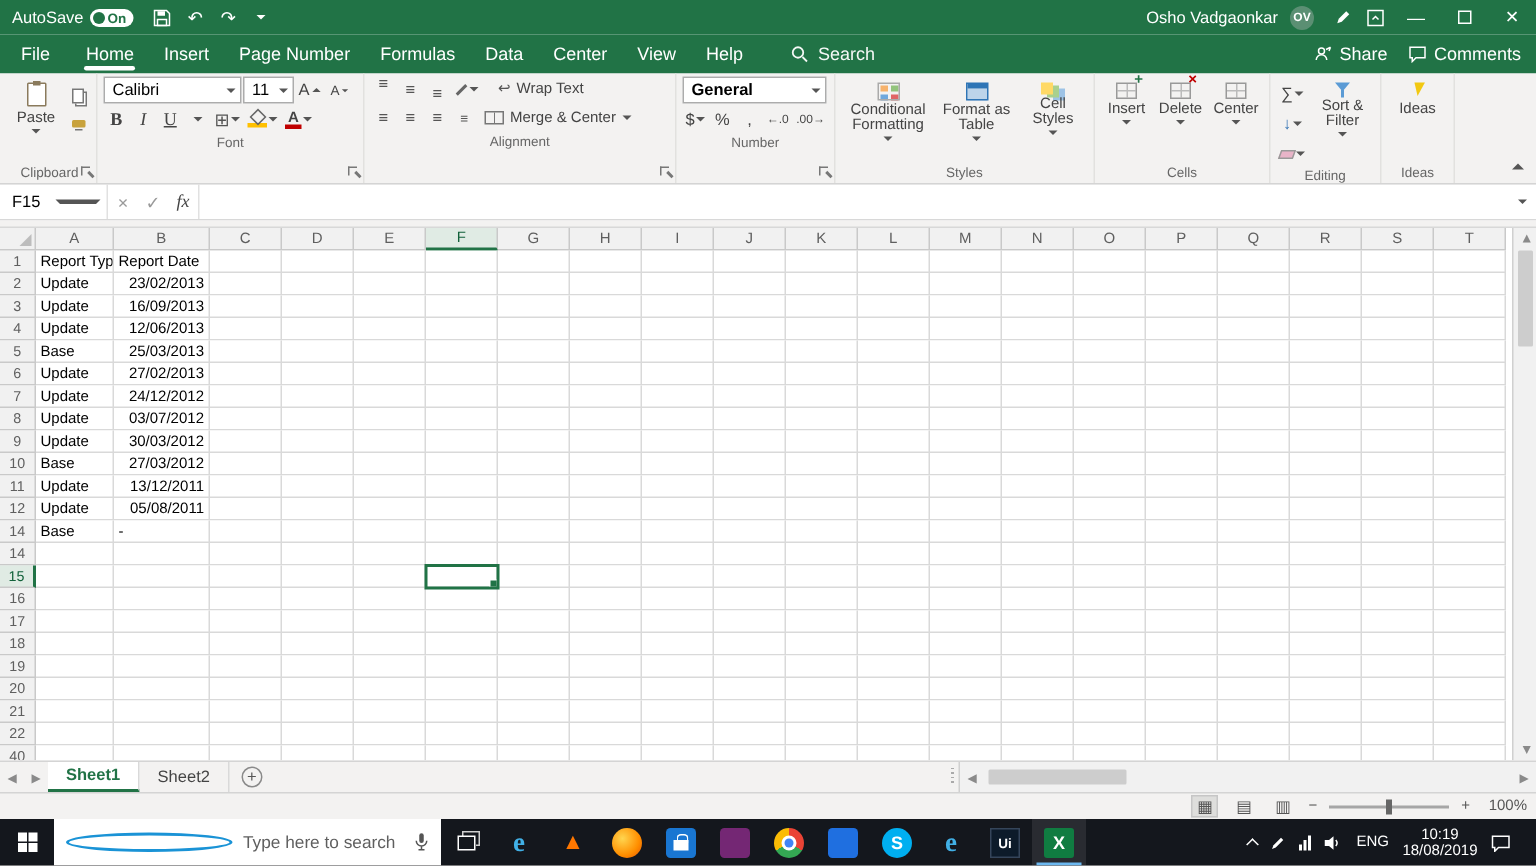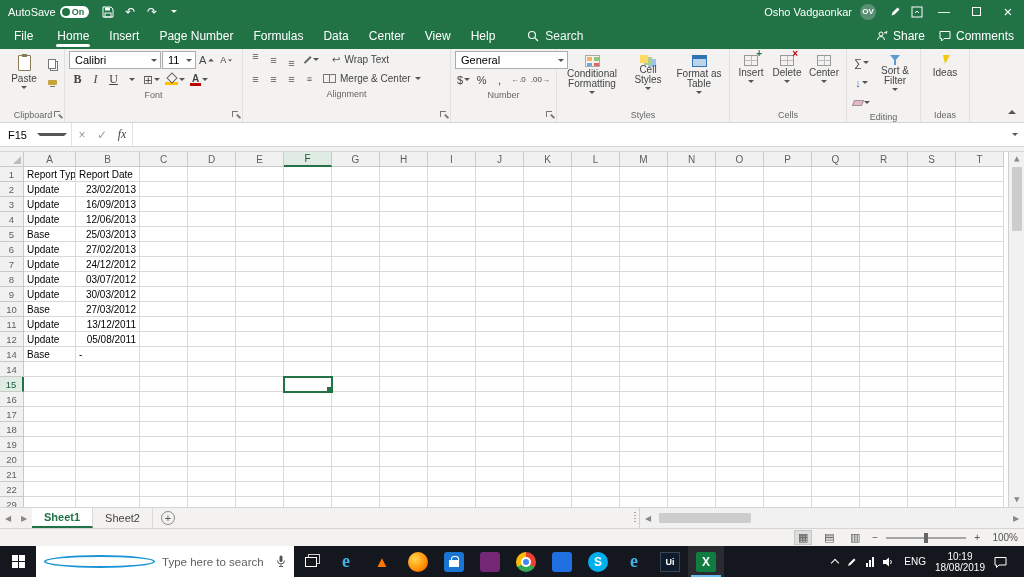--- a/index.html
+++ b/index.html
@@ -413,21 +413,21 @@
               <span class="car"></span>
             </div>
         </div>
       </div>
       <div class="g-label">Alignment</div>
       <div class="launcher"></div>
     </div>
 
     <div class="group" style="width:106px;">
       <div class="fcol" style="width:100%;">
-        <div class="combo" style="width:113px;">
+        <div class="combo" style="width:96px;font-weight:bold;">
             <span style="flex:1">General</span>
             <span class="car"></span>
           </div>
         <div class="frow">
           <div class="btn-xs">
               <span>$</span>
               <span class="car"></span>
             </div>
           <div class="btn-xs">
               <span>%</span>
@@ -447,28 +447,28 @@
       <div class="launcher"></div>
     </div>
 
     <div class="group">
       <div class="g-body">
         <div class="big-btn" style="width:62px;">
           <span class="ico-cf"></span>
           <span>Conditional Formatting</span>
           <span class="car"></span>
         </div>
+        <div class="big-btn" style="width:52px;">
+          <span class="ico-ftable"></span>
+          <span>Format as Table</span>
+          <span class="car"></span>
+        </div>
         <div class="big-btn" style="width:46px;">
           <span class="ico-cstyles"></span>
           <span>Cell Styles</span>
-          <span class="car"></span>
-        </div>
-        <div class="big-btn" style="width:52px;">
-          <span class="ico-ftable"></span>
-          <span>Format as Table</span>
           <span class="car"></span>
         </div>
       </div>
       <div class="g-label">Styles</div>
     </div>
 
     <div class="group">
       <div class="g-body">
         <div class="big-btn" style="width:34px;">
           <span class="ico-cellgrid ins"></span>
@@ -1076,21 +1076,21 @@
             <div class="cell" style="width: 48px;"></div>
             <div class="cell" style="width: 48px;"></div>
             <div class="cell" style="width: 48px;"></div>
             <div class="cell" style="width: 48px;"></div>
             <div class="cell" style="width: 48px;"></div>
             <div class="cell" style="width: 48px;"></div>
             <div class="cell" style="width: 48px;"></div>
             <div class="cell" style="width: 48px;"></div>
           </div>
           <div class="grid-row">
-            <div class="row-h" style="width: 24px;">29</div>
+            <div class="row-h" style="width: 24px;">40</div>
             <div class="cell" style="width: 52px;"></div>
             <div class="cell" style="width: 64px;"></div>
             <div class="cell" style="width: 48px;"></div>
             <div class="cell" style="width: 48px;"></div>
             <div class="cell" style="width: 48px;"></div>
             <div class="cell" style="width: 48px;"></div>
             <div class="cell" style="width: 48px;"></div>
             <div class="cell" style="width: 48px;"></div>
             <div class="cell" style="width: 48px;"></div>
             <div class="cell" style="width: 48px;"></div>

